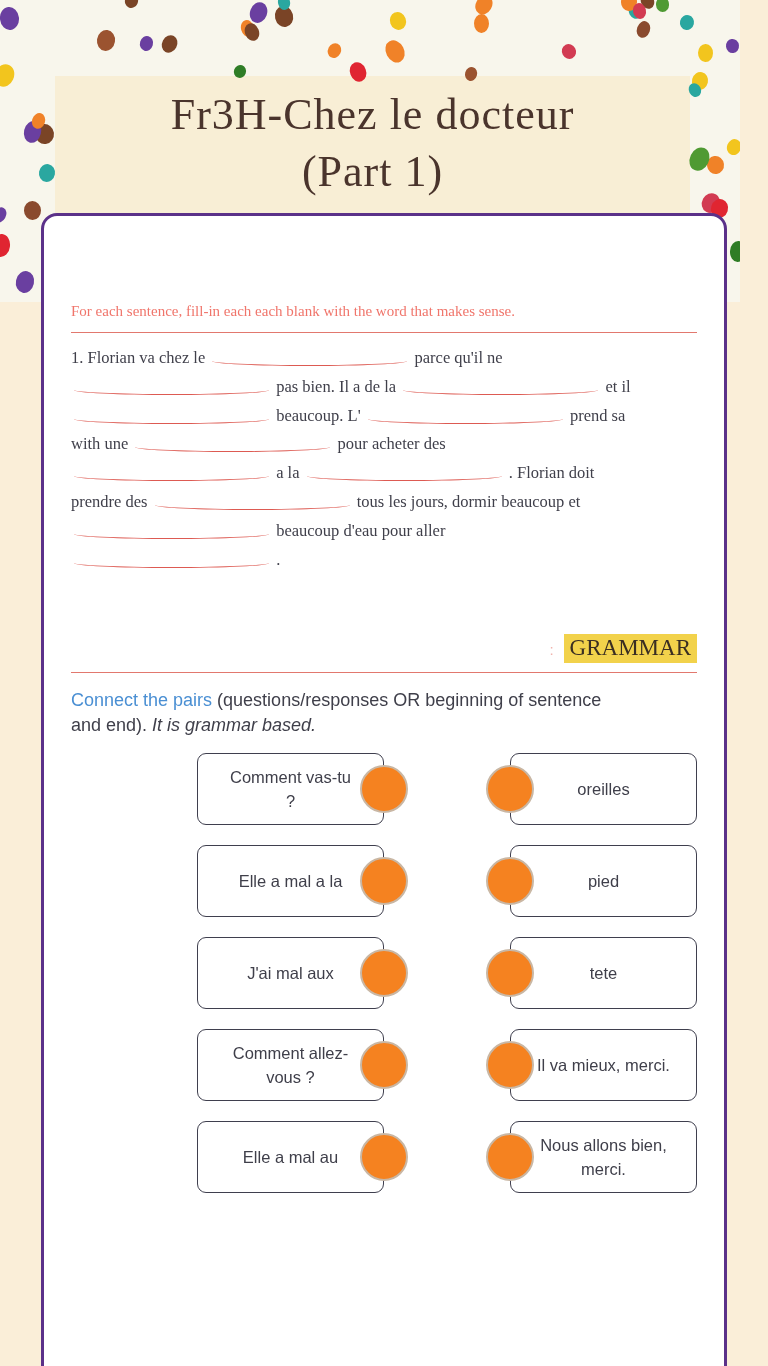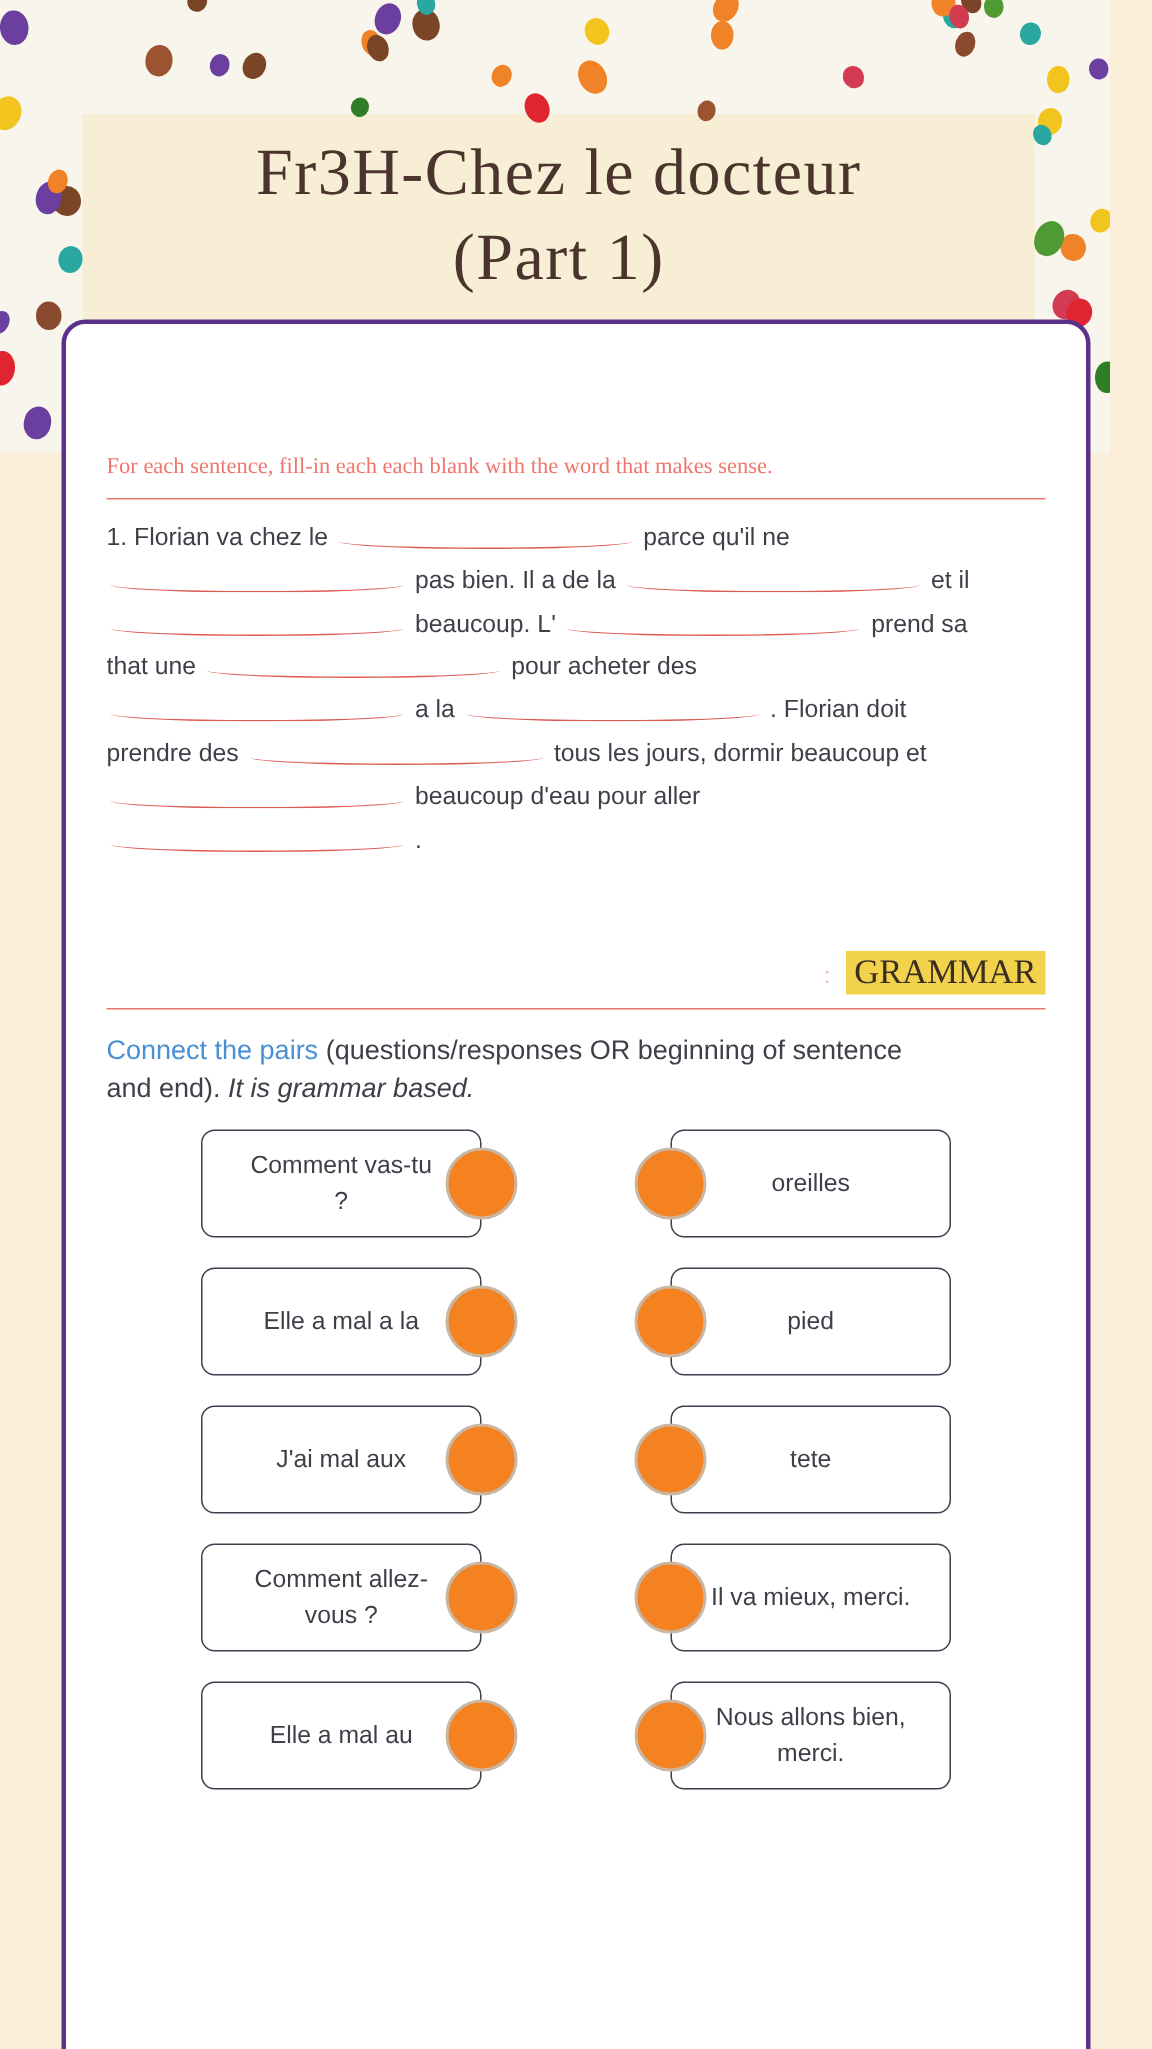--- a/index.html
+++ b/index.html
@@ -20,38 +20,38 @@
     background:#ffffff; border:3px solid #5b3189; border-radius:16px;
     box-sizing:border-box; padding:0 27px;
   }
   .instructions {
     margin-top:82px; font-family:"Liberation Serif", serif;
     font-size:15px; line-height:26px; color:#f0756b;
   }
   .rule { border:none; border-top:1px solid #e2786e; margin:8px 0 0; }
   .rule.second { margin-top:7px; }
   .fill { margin-top:12px; font-size:16.5px; color:#3f3f4a; }
-  .fill-line { height:28.8px; white-space:nowrap; overflow:hidden; }
+  .fill-line { height:28.8px; white-space:nowrap; overflow:hidden;font-family:Liberation Serif, serif; }
   .blank {
     display:inline-block; width:195px; height:17px; margin:0 3px;
     border-bottom:1.6px solid #dd5a52;
     border-radius:0 0 50% 50% / 0 0 5px 5px;
     transform:translateY(3px);
   }
   .grammar-row {
     margin-top:60px; height:30px; text-align:right;
     font-family:"Liberation Serif", serif; font-size:23px; color:#3a2e22;
   }
   .grammar-prefix { color:#f0b3ad; font-size:15px; margin-right:10px; font-family:"Liberation Sans", sans-serif; }
   .grammar-badge { background:#f2d24b; padding:1px 6px 3px; }
   .intro { margin-top:15px; max-width:540px; font-size:18px; line-height:25px; color:#3f3f4a; }
   .intro-link { color:#4a8fd3; }
   .intro-italic { font-style:italic; }
   .pairs { margin-top:15px; }
-  .pair-row { display:flex; justify-content:center; gap:126px; margin-bottom:20px; }
+  .pair-row { display:flex; justify-content:flex-end; gap:126px; margin-bottom:20px; }
   .pair-box {
     position:relative; width:187px; min-height:72px; box-sizing:border-box;
     border:1.2px solid #3f3f4e; border-radius:9px; background:#fff;
     display:flex; align-items:center; justify-content:center; text-align:center;
     font-size:16.5px; line-height:24px; color:#3f3f4a;
   }
   .pair-box.left  { padding:6px 30px; }
   .pair-box.right { padding:6px 12px; }
   .pair-text { position:relative; z-index:1; }
   .handle {
@@ -127,21 +127,21 @@
     </div>
 
   <div class="card">
     <div class="instructions">For each sentence, fill-in each each blank with the word that makes sense.</div>
     <hr class="rule">
 
     <div class="fill">
         <div class="fill-line"><span>1. Florian va chez le</span> <span class="blank"></span> <span>parce qu'il ne</span> </div>
         <div class="fill-line"><span class="blank"></span> <span>pas bien. Il a de la</span> <span class="blank"></span> <span>et il</span> </div>
         <div class="fill-line"><span class="blank"></span> <span>beaucoup. L'</span> <span class="blank"></span> <span>prend sa</span> </div>
-        <div class="fill-line"><span>that une</span> <span class="blank"></span> <span>pour acheter des</span> </div>
+        <div class="fill-line"><span>with une</span> <span class="blank"></span> <span>pour acheter des</span> </div>
         <div class="fill-line"><span class="blank"></span> <span>a la</span> <span class="blank"></span> <span>. Florian doit</span> </div>
         <div class="fill-line"><span>prendre des</span> <span class="blank"></span> <span>tous les jours, dormir beaucoup et</span> </div>
         <div class="fill-line"><span class="blank"></span> <span>beaucoup d'eau pour aller</span> </div>
         <div class="fill-line"><span class="blank"></span> <span>.</span> </div>
       </div>
 
     <div class="grammar-row">
       <span class="grammar-prefix">:</span><span class="grammar-badge">GRAMMAR</span>
     </div>
     <hr class="rule second">

